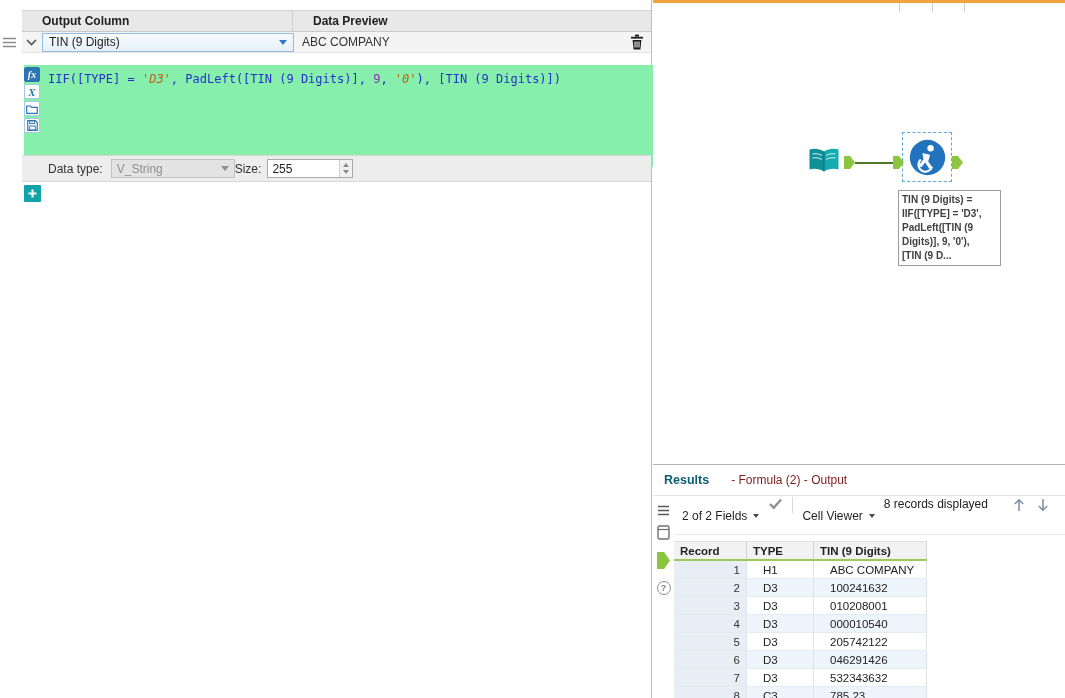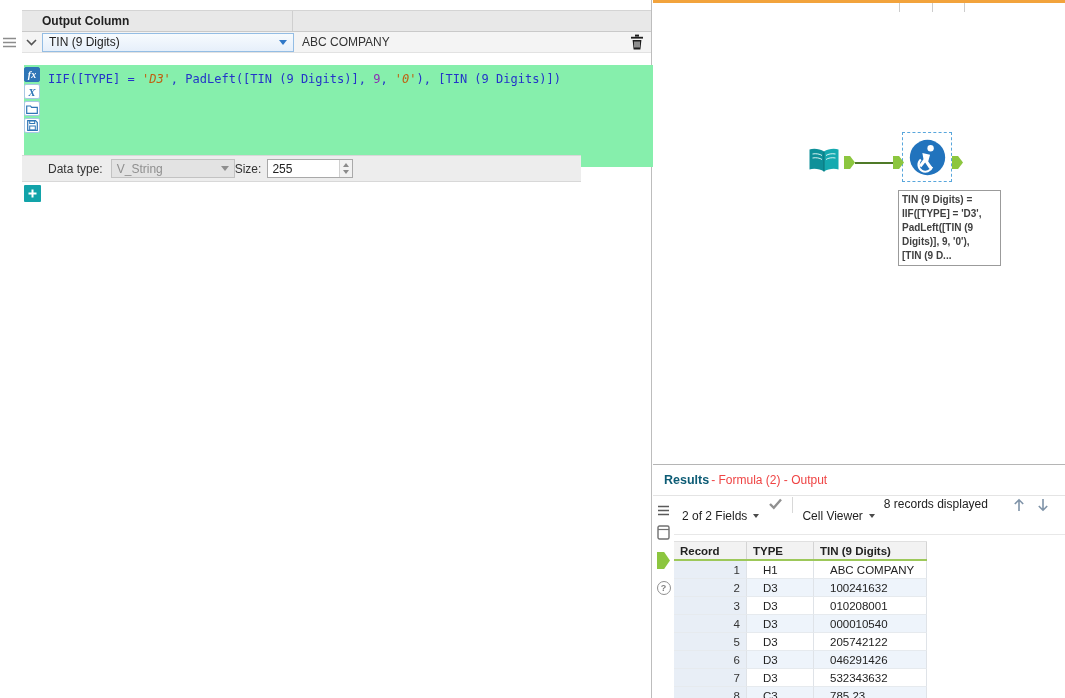--- a/index.html
+++ b/index.html
@@ -27,21 +27,21 @@
   .tool-strip { position:absolute; left:0; top:2px; width:18px; display:flex; flex-direction:column; gap:2px; }
   .ticon { width:16px; height:15px; display:flex; align-items:center; justify-content:center; border:1px solid #a9c7e4; background:#fff; border-radius:2px; }
   .ticon.fx { background:#2e75b6; border-color:#2e75b6; color:#fff; font-family:"Liberation Serif", serif; font-style:italic; font-weight:bold; font-size:10px; }
   .ticon.xvar { color:#2e75b6; font-family:"Liberation Serif", serif; font-style:italic; font-weight:bold; font-size:11px; }
   .code { position:absolute; left:24px; top:7px; font-family:"DejaVu Sans Mono","Liberation Mono",monospace; font-size:12px; white-space:pre; }
   .tok-keyword { color:var(--expression_blue); }
   .tok-plain   { color:var(--expression_blue); }
   .tok-string  { color:var(--expression_string); font-style:italic; }
   .tok-number  { color:var(--expression_number); }
 
-  .dtbar { position:absolute; left:22px; top:155px; width:559px; height:27px; background:#ededed; border-top:1px solid #d8d8d8; border-bottom:1px solid #d8d8d8; display:flex; align-items:center; }
+  .dtbar { position:absolute; left:22px; top:155px; width:629px; height:27px; background:#ededed; border-top:1px solid #d8d8d8; border-bottom:1px solid #d8d8d8; display:flex; align-items:center; }
   .lbl1 { margin-left:26px; color:#333; }
   .select { margin-left:8px; width:124px; height:19px; background:#e3e3e3; border:1px solid #c2c2c2; color:#8f8f8f; display:flex; align-items:center; justify-content:space-between; padding:0 5px;gap:8px; }
   .lbl2 { color:#333; }
   .sizebox { margin-left:6px; position:relative; width:86px; height:19px; }
   .sizebox input { width:100%; height:100%; border:1px solid #a9a9a9; padding:0 16px 0 4px; font-family:inherit; font-size:12px; color:#222; }
   .spinner { position:absolute; right:1px; top:1px; bottom:1px; width:13px; background:#f1f1f1; border-left:1px solid #d0d0d0; display:flex; flex-direction:column; align-items:center; justify-content:center; gap:3px; }
   .spin-up { width:0; height:0; border-left:3.5px solid transparent; border-right:3.5px solid transparent; border-bottom:4px solid #8a8a8a; }
   .spin-down { width:0; height:0; border-left:3.5px solid transparent; border-right:3.5px solid transparent; border-top:4px solid #8a8a8a; }
 
   .add-btn { position:absolute; left:24px; top:185px; width:17px; height:17px; background:var(--accent_teal); border-radius:1px; display:flex; align-items:center; justify-content:center; cursor:pointer; }
@@ -53,21 +53,21 @@
   .conn-svg { position:absolute; left:0; top:0; pointer-events:none; }
   .tool-icon { position:absolute; cursor:pointer; }
   .anchor { position:absolute; width:11px; height:13px; background:var(--anchor_green); clip-path:polygon(0 0,55% 0,100% 50%,55% 100%,0 100%); }
   .selbox { position:absolute; border:1px dashed #58a6dc; background:transparent; }
   .annotation { position:absolute; border:1px solid #9b9b9b; background:#fff; font-size:10px; font-weight:bold; color:#404040; line-height:14px; padding:2px 3px; white-space:pre-line; }
 
   
   .results { position:absolute; left:653px; top:464px; width:412px; height:234px; border-top:1px solid #b5b5b5; background:#fff; overflow:hidden; }
   .res-title { height:31px; display:flex; align-items:center; padding-left:11px; border-bottom:1px solid #e4e4e4; }
   .res-title .main { font-weight:bold; color:var(--results_title); font-size:12.5px; }
-  .res-title .rest { color:#ef4444; margin-left:2px; }
+  .res-title .rest { color:#7f1d1d; margin-left:22px; }
   .res-toolbar { position:absolute; left:21px; top:32px; right:0; height:38px; display:flex; gap:9px; padding:0 8px; border-bottom:1px solid #e8e8e8; }
   .dd-ctl { display:flex; align-items:center; gap:6px; cursor:pointer; color:#1f1f1f; }
   .tool-sep { width:1px; height:16px; background:#d8d8d8; }
   .nav-arrows { margin-left:auto; display:flex; gap:8px; padding-right:6px; }
   .rail { position:absolute; left:0; top:32px; width:21px; display:flex; flex-direction:column; align-items:center; padding-top:8px; }
   .rail > * { margin-bottom:9px; }
   .rail .gap { margin-bottom:12px; }
   .help-icon { width:14px; height:14px; border:1.4px solid #909090; border-radius:50%; color:#808080; font-size:9px; font-weight:bold; display:flex; align-items:center; justify-content:center; }
   .rail-anchor { width:13px; height:17px; background:var(--anchor_green); clip-path:polygon(0 0,55% 0,100% 50%,55% 100%,0 100%); }
 
@@ -87,20 +87,21 @@
   <section class="left-pane">
 
     <div class="grip">
       <svg width="15" height="13" viewBox="0 0 15 13">
           <path d="M1 2.5 H14 M1 6.5 H14 M1 10.5 H14" stroke="#8c8c8c" stroke-width="1.6"></path>
         </svg>
     </div>
 
     <div class="cols-header">
       <div class="col-h oc">Output Column</div>
+      <div class="col-h dp">Data Preview</div>
     </div>
 
     <div class="expr-row">
       <div class="chev-wrap">
         <svg width="11" height="7" viewBox="0 0 11 7">
             <polyline points="1,1 5.5,5.5 10,1" stroke="#555" stroke-width="1.6" fill="none"></polyline>
           </svg>
       </div>
       <div class="col-dd">
         <span>TIN (9 Digits)</span>

